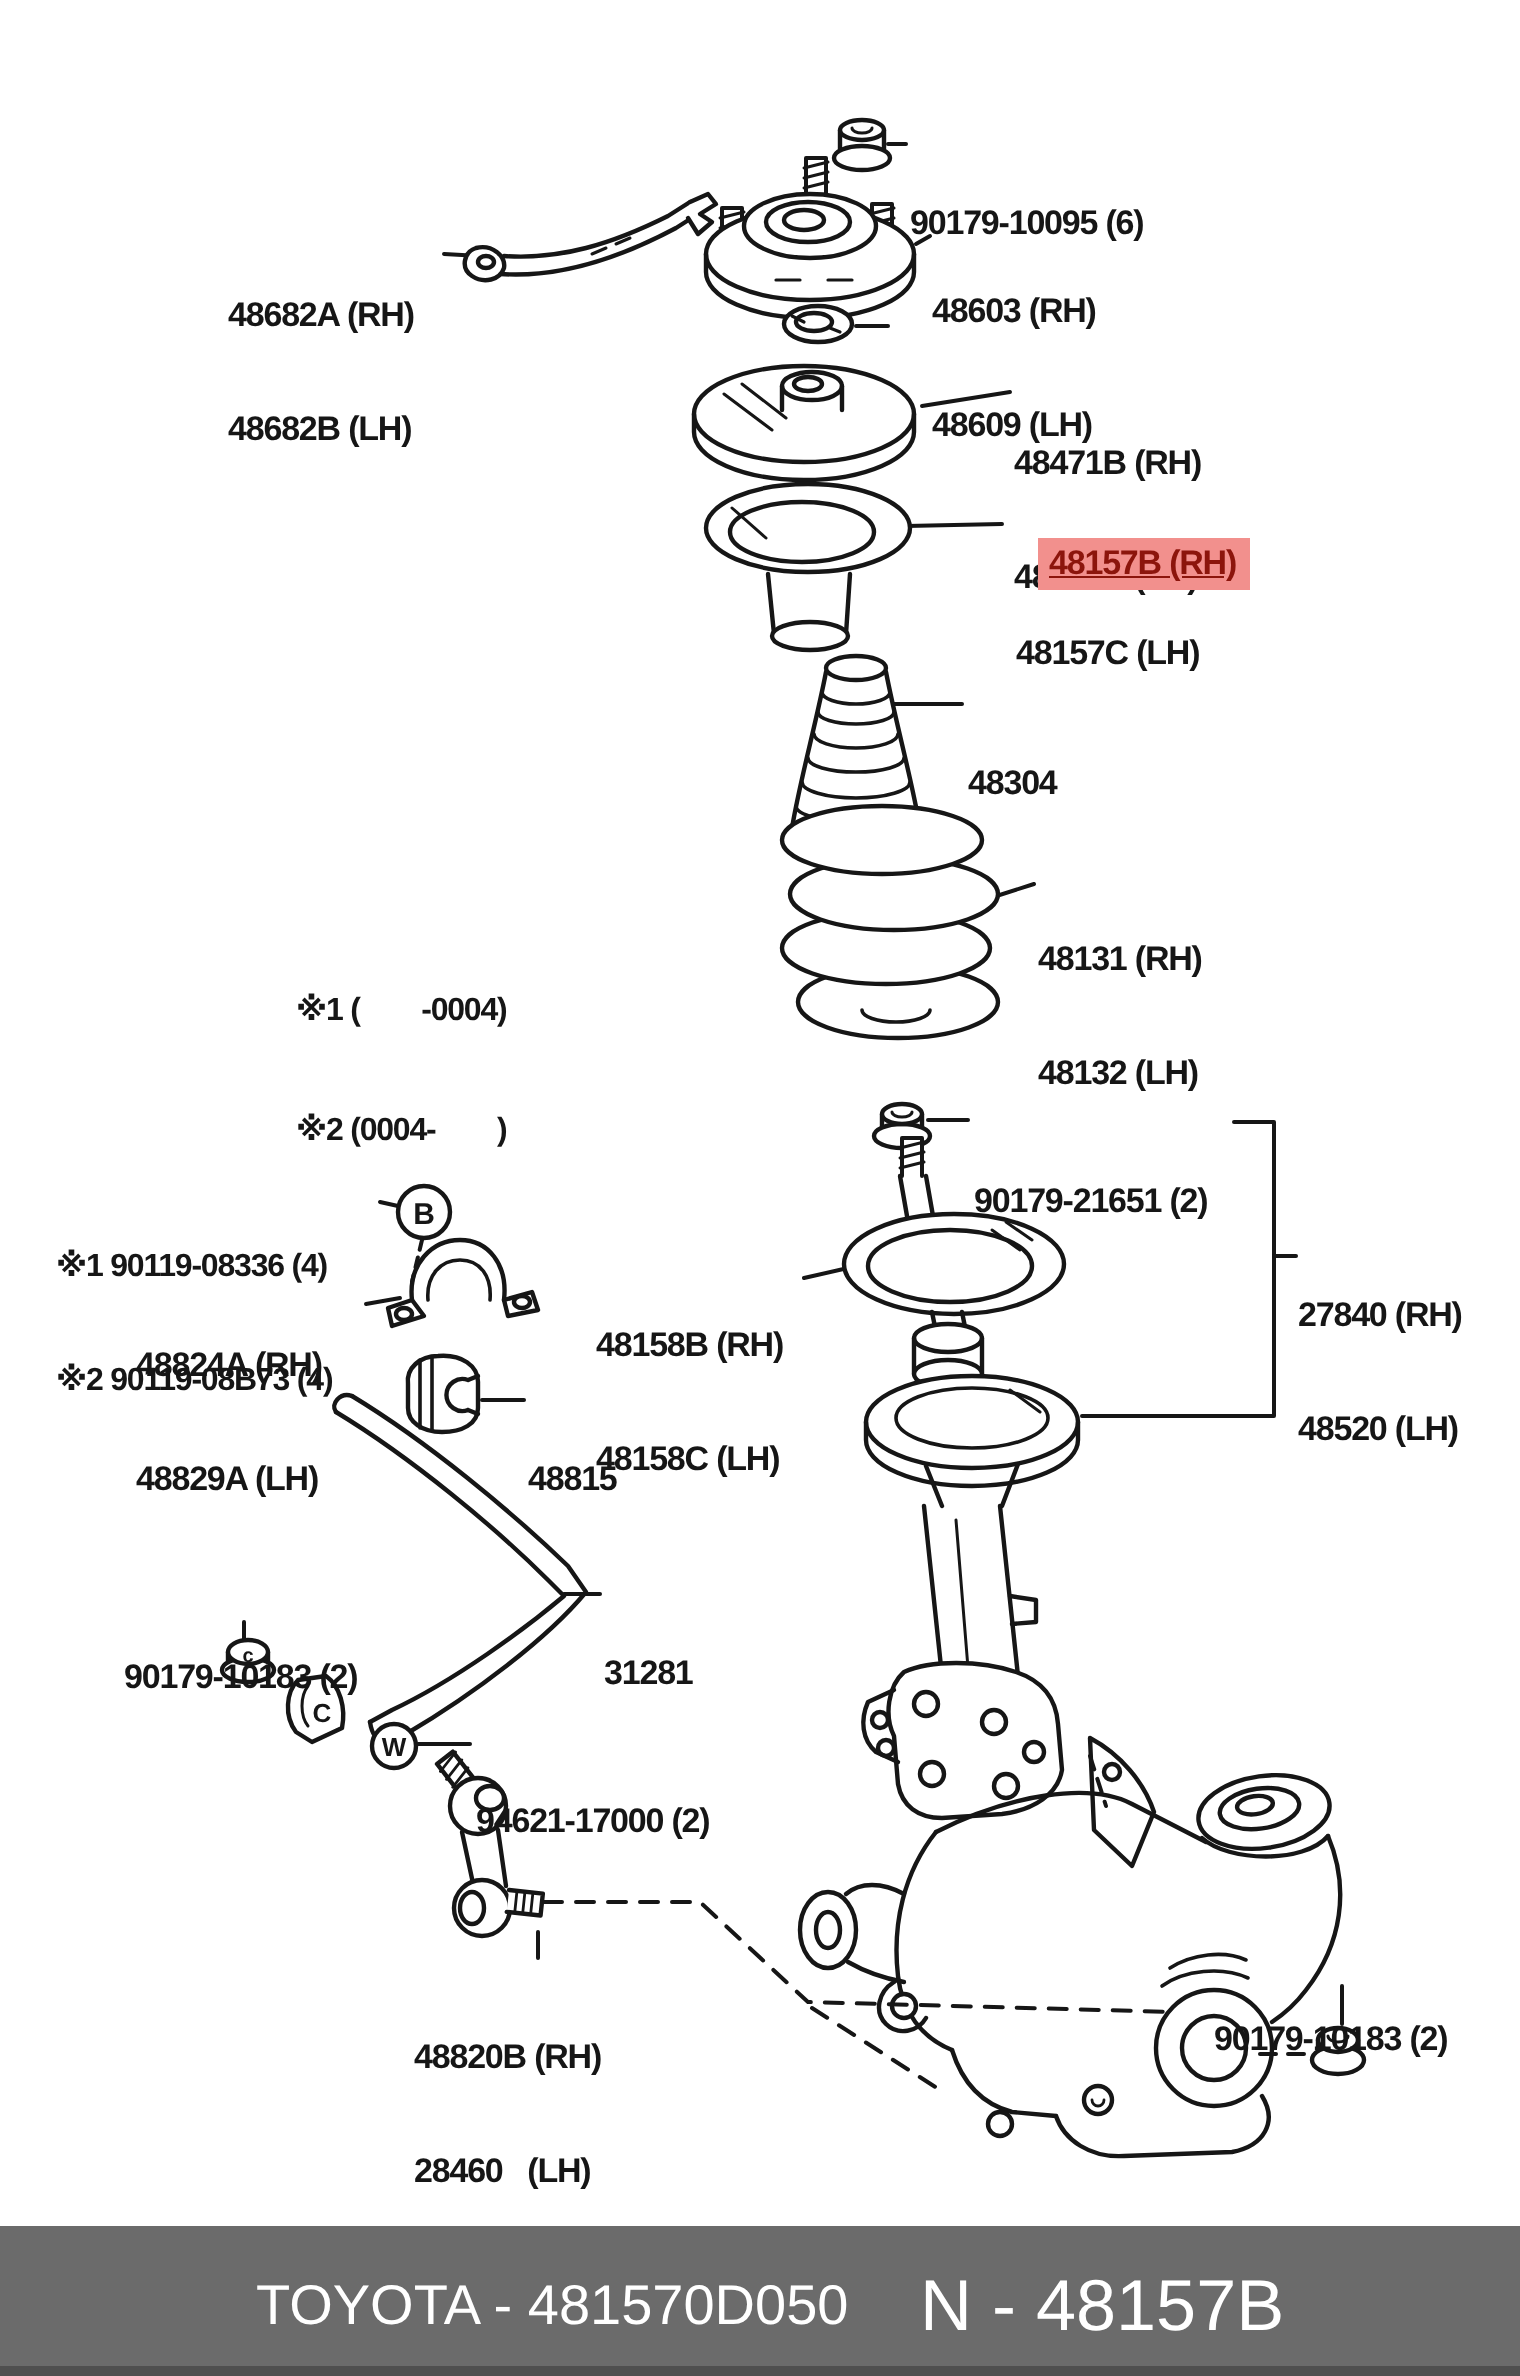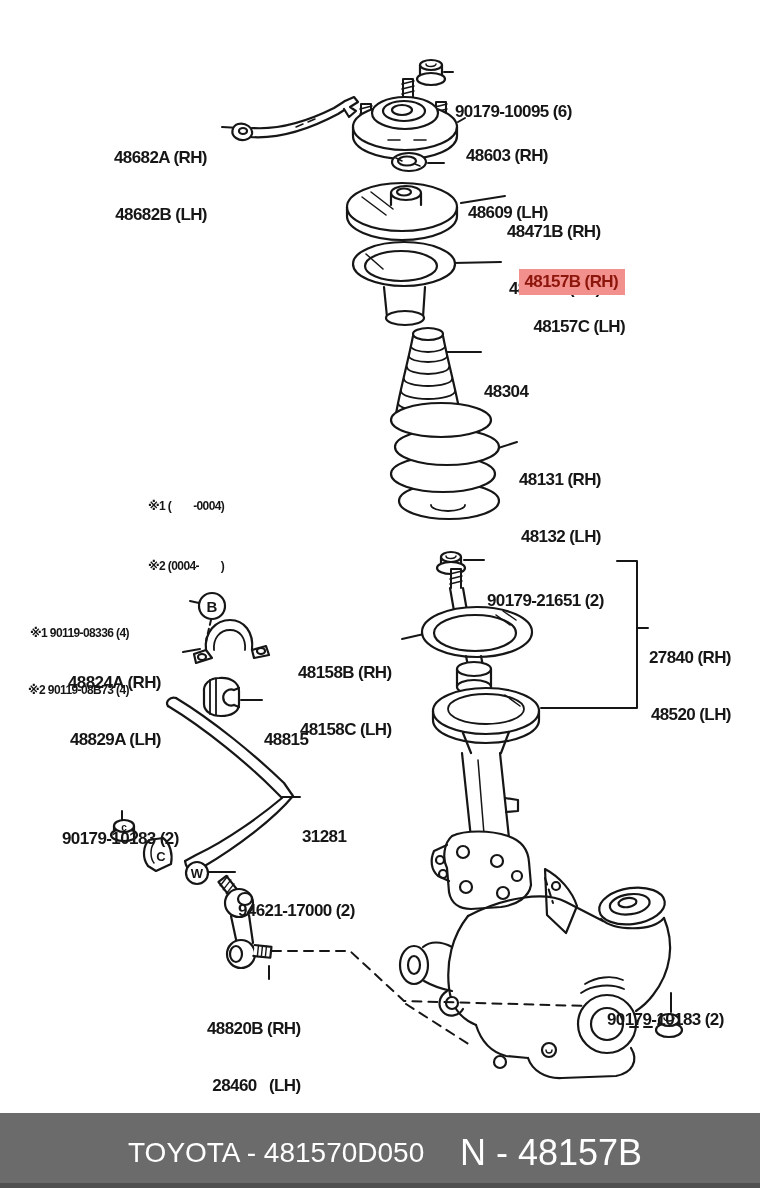--- a/index.html
+++ b/index.html
@@ -1,25 +1,25 @@
 <!DOCTYPE html>
 <html style="--line: #161616; --hlbg: #f2908d; --hlfg: #8c150c; --footerbg: #6b6b6b; --footeredge: #4f4f4f; --footertext: #ffffff;"><head>
 <meta charset="utf-8">
 <style>
   html,body{margin:0;padding:0;background:#fff;}
   .stage{position:relative;width:760px;height:1188px;background:#fff;overflow:hidden;
          font-family:"Liberation Sans","DejaVu Sans",sans-serif;}
   svg.art{position:absolute;left:0;top:0;color:var(--line,#161616);}
   .lbl{position:absolute;font-weight:bold;font-size:17px;line-height:19px;
-       color:var(--line,#161616);letter-spacing:-0.6px;white-space:pre;text-align:right;}
+       color:var(--line,#161616);letter-spacing:-0.6px;white-space:pre;}
   .lbl .ln{display:block;}
   .lbl .hl{display:inline-block;background:var(--hlbg,#f2908d);color:var(--hlfg,#8c150c);
-           padding:2px 7px 3px 6px;}
+           padding:2px 7px 3px 6px;text-decoration:underline;}
   .lbl .pad{padding-left:6px;}
-  .note{font-weight:bold;font-size:12px;line-height:20px;}
+  .note{font-weight:bold;font-size:16px;line-height:20px;}
   .code{font-size:18px;}
   .footer{position:absolute;left:0;top:1113px;width:760px;height:75px;
           background:var(--footerbg,#6b6b6b);}
   .footer::after{content:"";position:absolute;left:0;bottom:0;width:100%;height:5px;
           background:var(--footeredge,#4f4f4f);}
 </style>
 </head>
 <body>
 
 <div class="stage">

